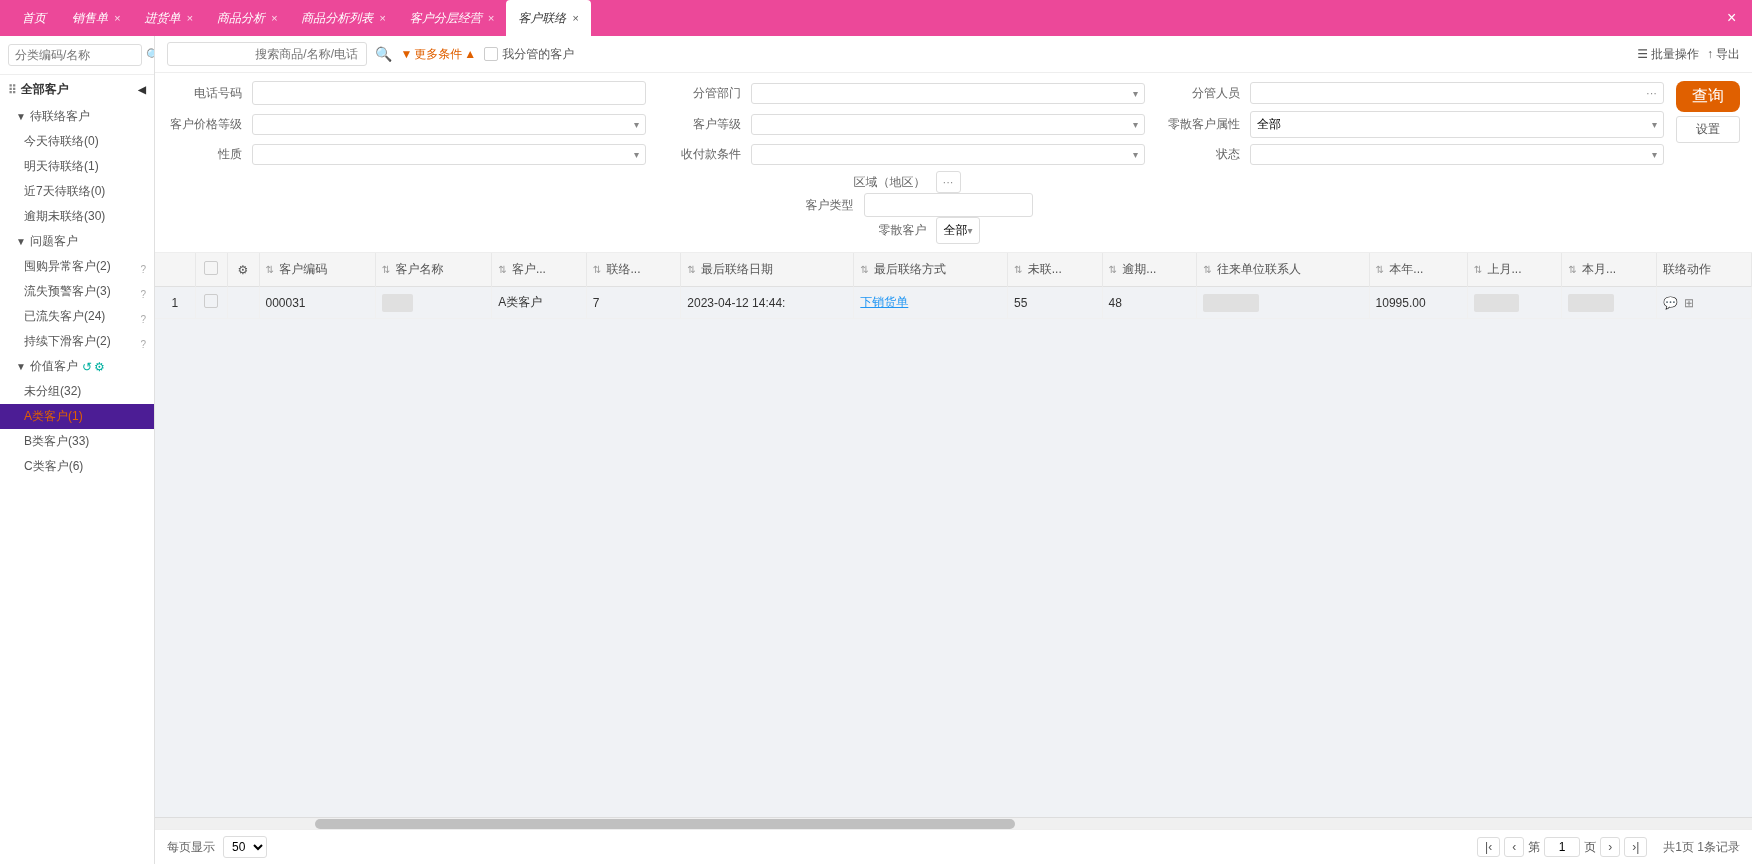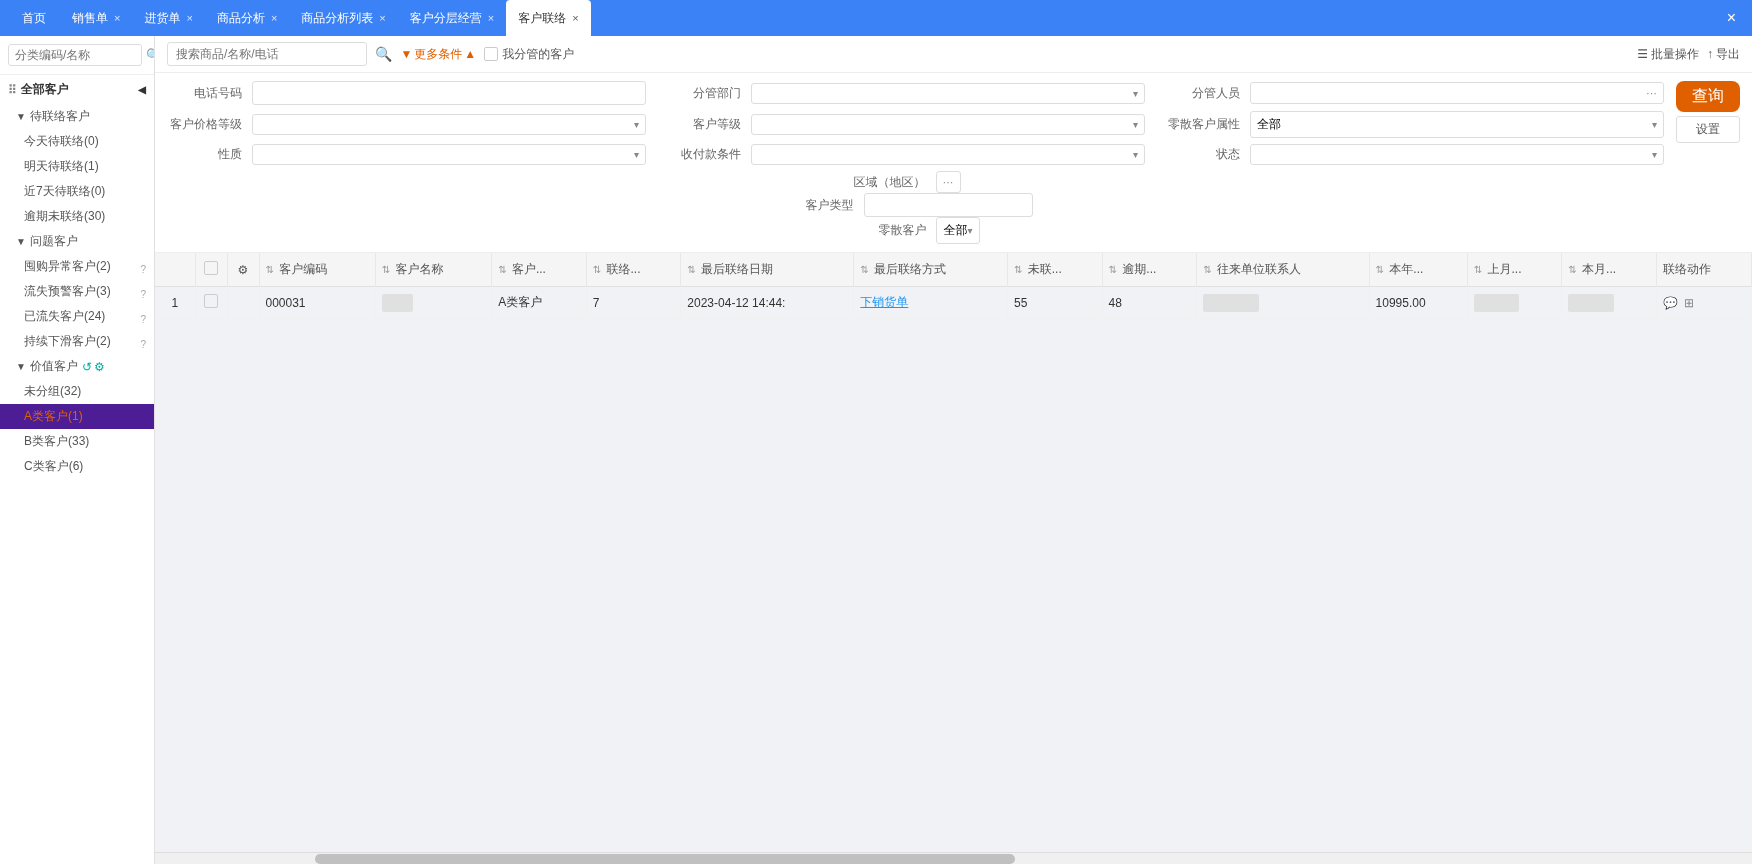--- a/index.html
+++ b/index.html
@@ -1,25 +1,26 @@
 <!DOCTYPE html>
 <html><head>
   <meta charset="utf-8">
   <style>
     * { box-sizing: border-box; margin: 0; padding: 0; font-family: "Microsoft YaHei", "SimHei", sans-serif; font-size: 12px; }
     body { background: #f0f2f5; overflow: hidden; width: 1752px; height: 864px; }
     
     
     .top-nav {
-      background: #3b82f6;
+      background: #ec4899;
       height: 36px;
       display: flex;
       align-items: center;
       padding: 0 8px;
       color: white;
+      font-style: italic;
     }
     .nav-tab {
       padding: 0 12px;
       height: 36px;
       display: flex;
       align-items: center;
       color: white;
       cursor: pointer;
       font-size: 13px;
       white-space: nowrap;
@@ -133,20 +134,21 @@
       display: flex;
       align-items: center;
       gap: 8px;
     }
     .filter-bar input {
       border: 1px solid #ddd;
       border-radius: 3px;
       padding: 3px 8px;
       width: 180px;
       outline: none;
+      text-align: right;
     }
     .more-conditions {
       display: flex;
       align-items: center;
       color: #e06000;
       cursor: pointer;
       gap: 2px;
     }
     .my-customers {
       display: flex;
@@ -700,15 +702,31 @@
               </td>
             </tr>
           </tbody>
         </table>
       </div>
 
       <div class="horizontal-scrollbar">
         <div class="horizontal-scrollbar-thumb"></div>
       </div>
 
+      <div class="bottom-bar">
+        <span class="page-size-label">每页显示</span>
+        <select class="page-size-select">
+          <option>50</option>
+        </select>
+        <div class="pagination">
+          <button class="page-btn">|‹</button>
+          <button class="page-btn">‹</button>
+          <span>第</span>
+          <input class="page-input" type="text" value="1" style="">
+          <span>页</span>
+          <button class="page-btn">›</button>
+          <button class="page-btn">›|</button>
+          <span class="total-records">共1页 1条记录</span>
+        </div>
+      </div>
     </div>
   </div>
 </div>
 
 </body></html>

